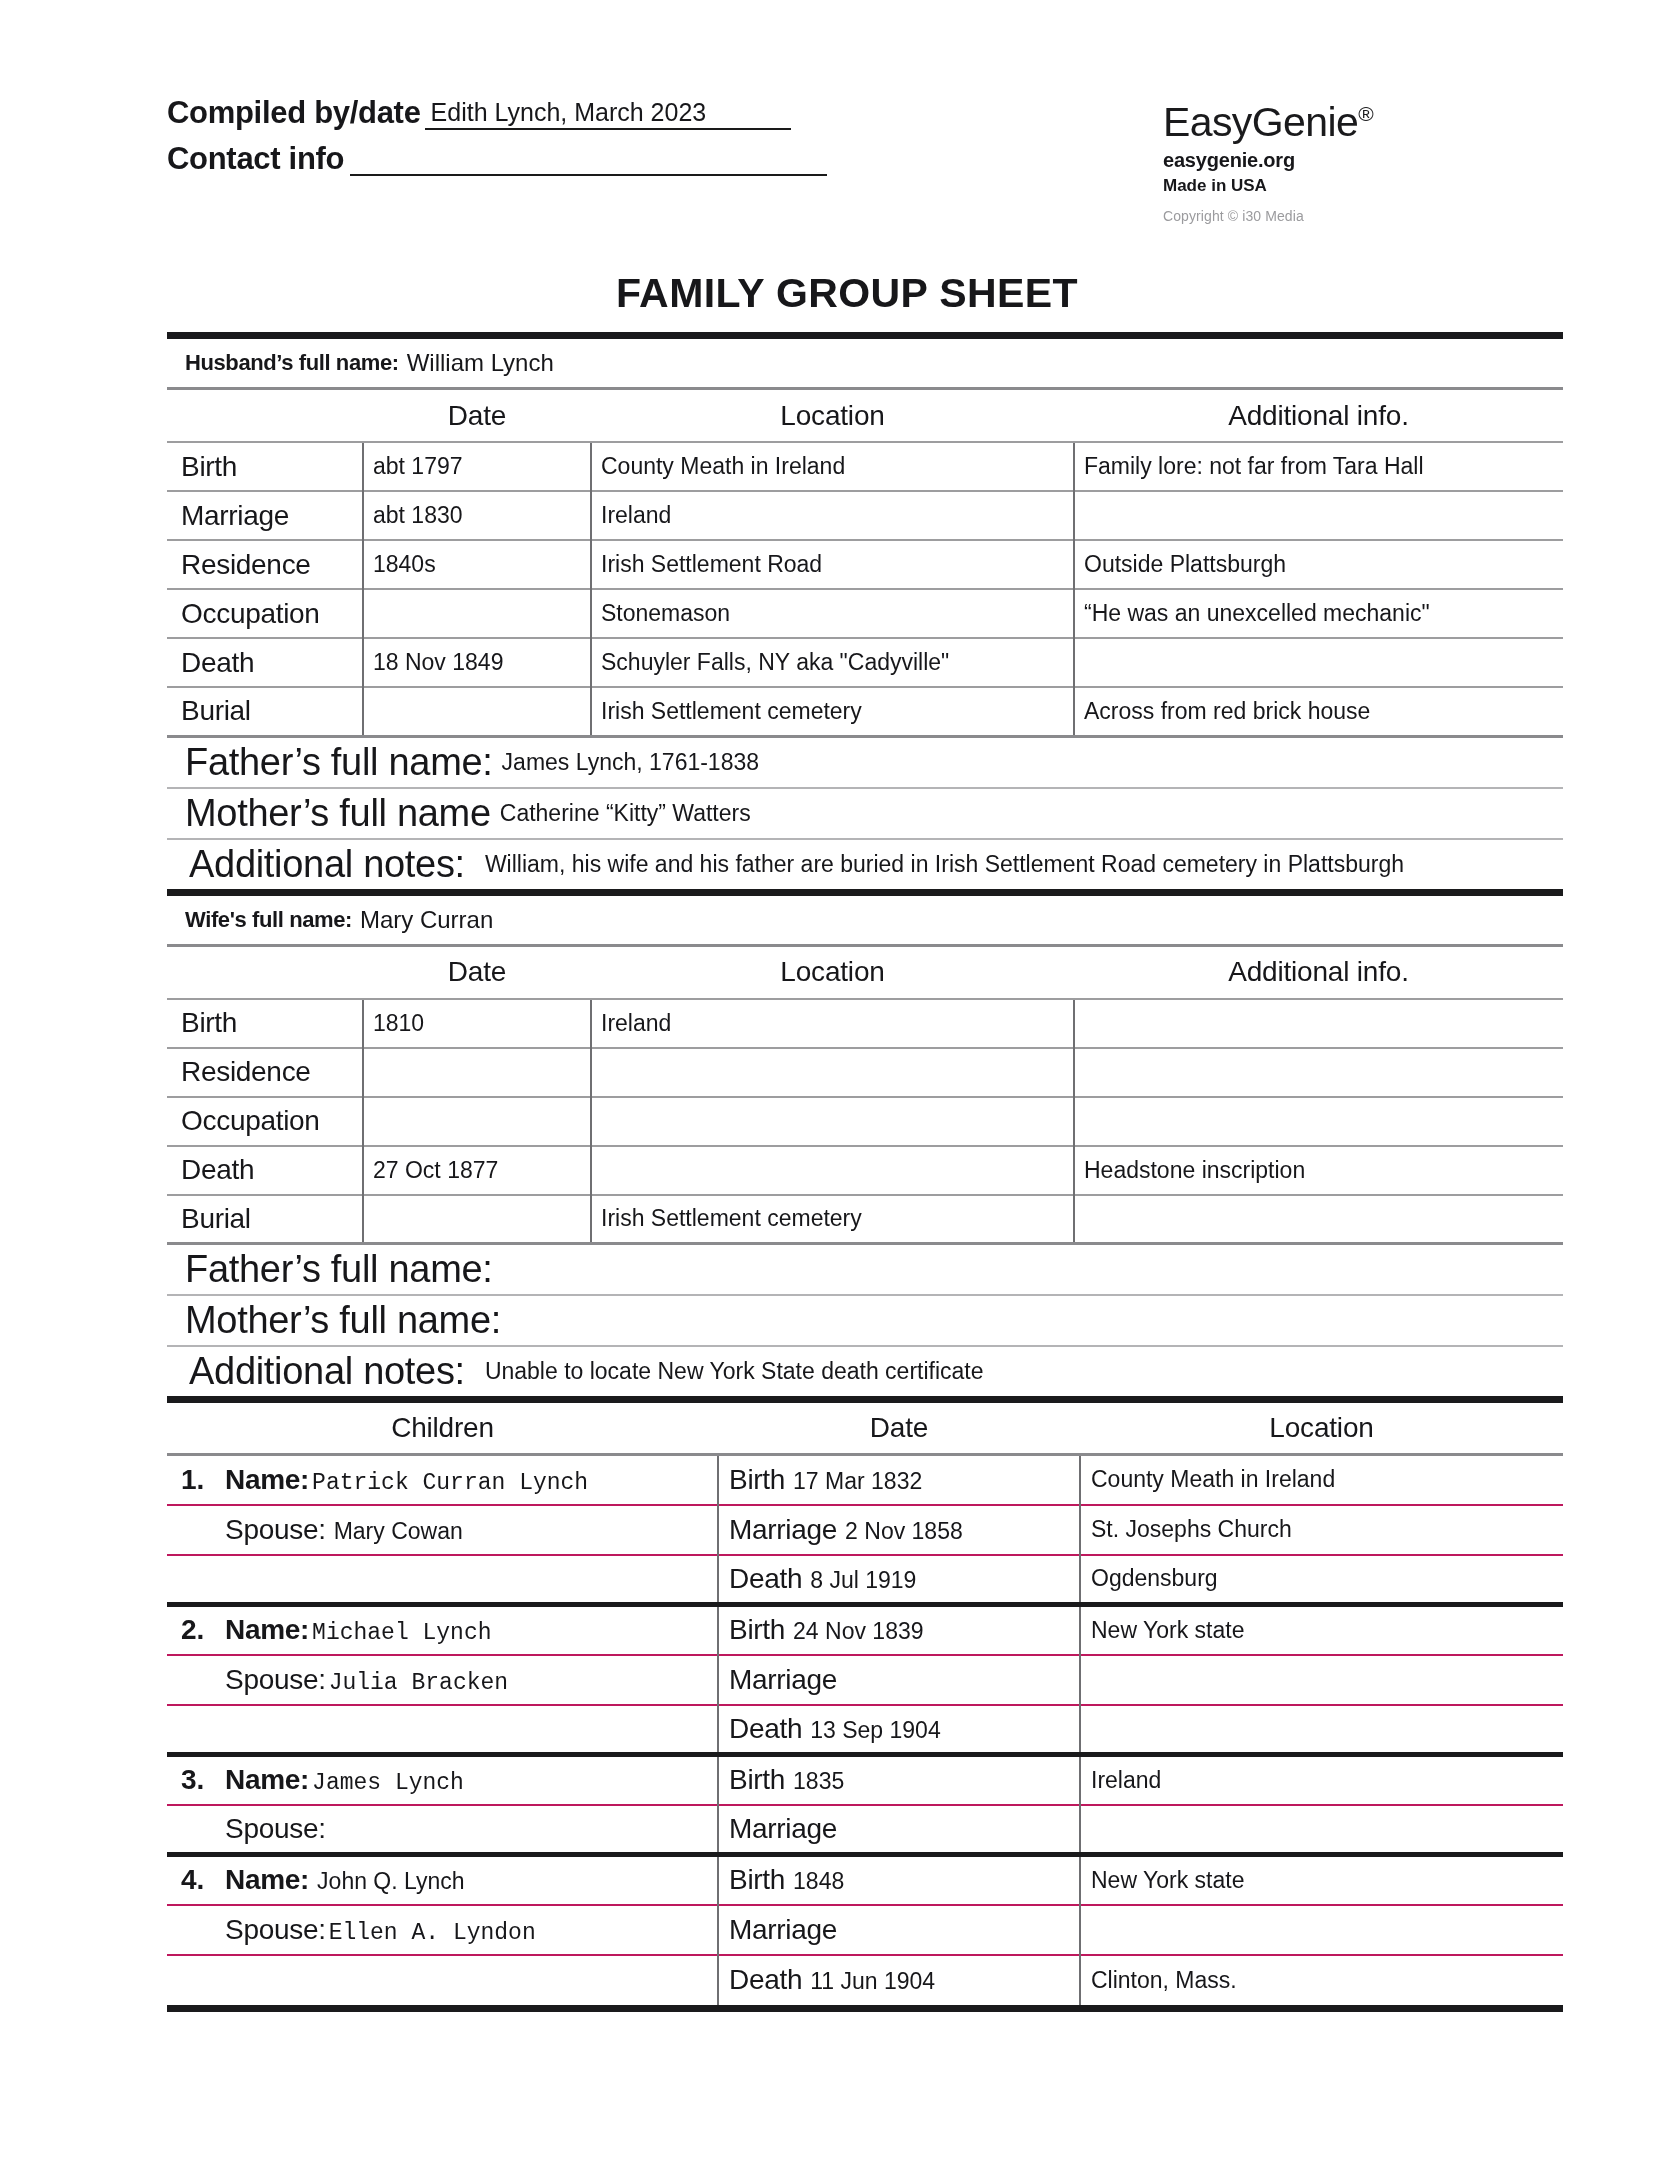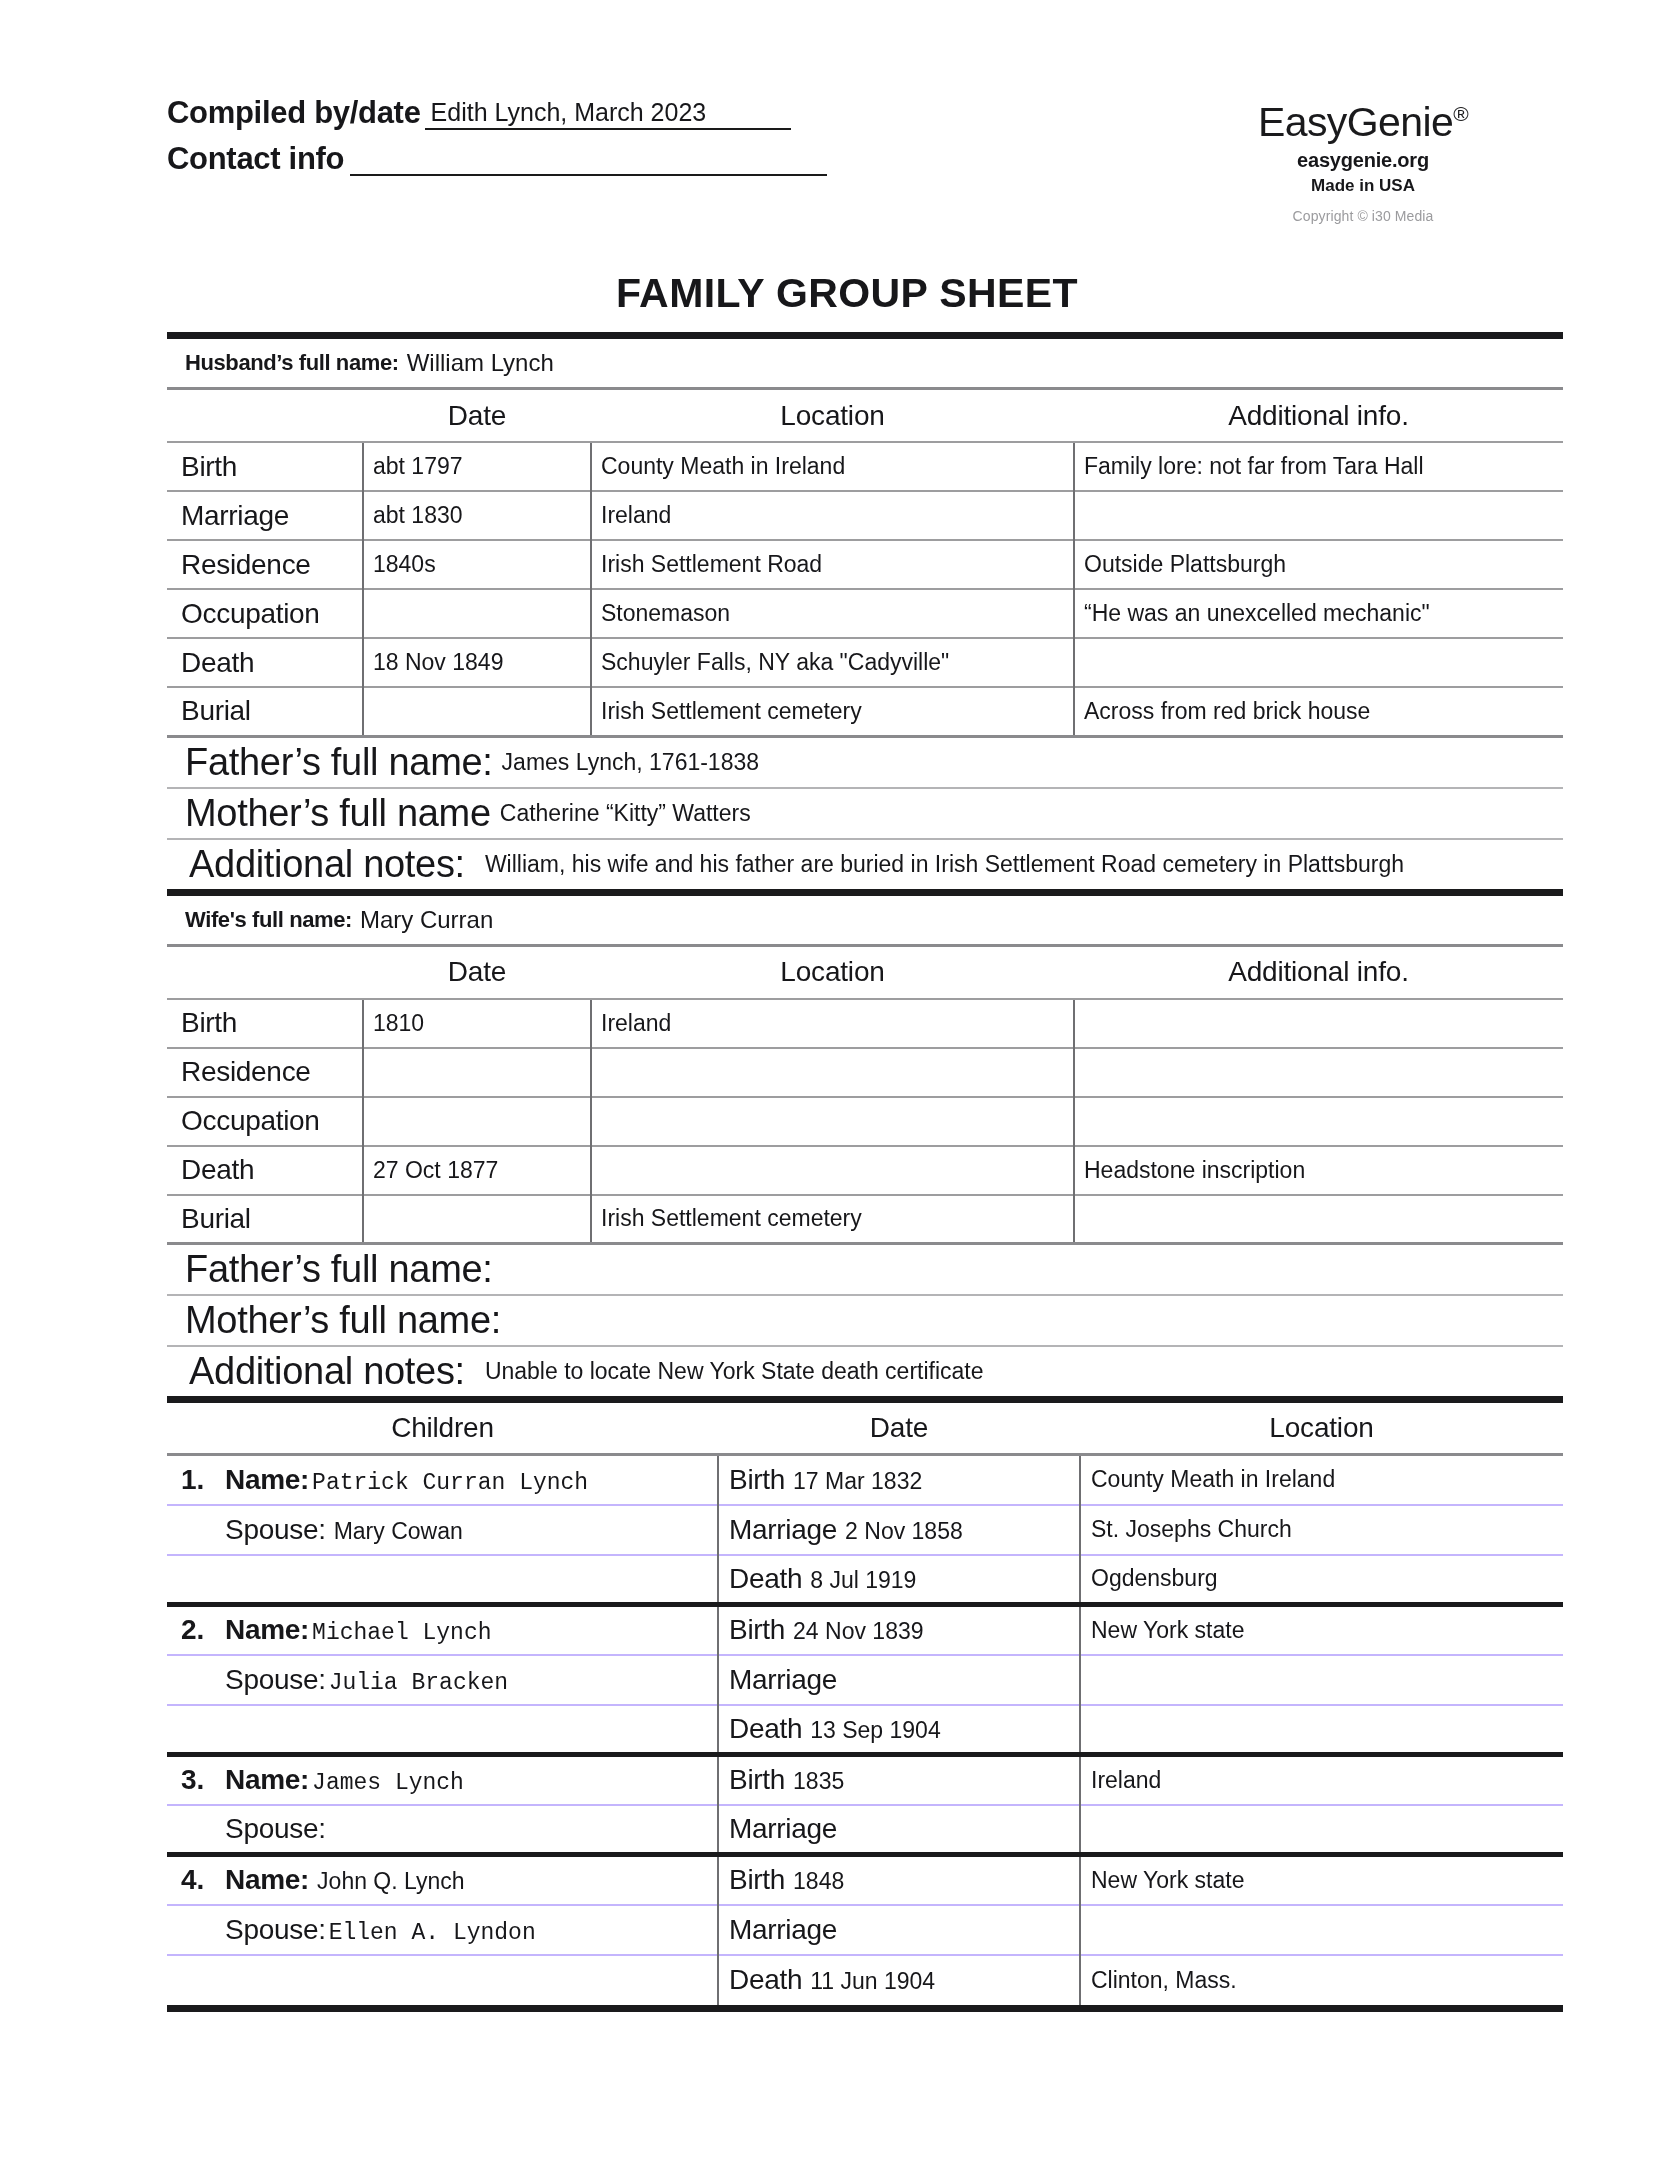--- a/index.html
+++ b/index.html
@@ -57,21 +57,21 @@
     padding-bottom: 2px;
     font-weight: normal;
   }
 
   
   .brand {
     position: absolute;
     right: 117px;
     top: 100px;
     width: 400px;
-    text-align: center;
+    text-align: left;
   }
   .brand-name {
     font-size: 41px;
     line-height: 44px;
     letter-spacing: -0.6px;
     color: #1a1a1c;
   }
   .brand-name sup {
     font-size: 21px;
     vertical-align: super;
@@ -223,21 +223,21 @@
     table-layout: fixed;
   }
   table.kids col.k-name { width: 551px; }
   table.kids col.k-date { width: 362px; }
   table.kids col.k-loc  { width: 483px; }
 
   table.kids td {
     height: 50px;
     padding: 0 0 0 10px;
     vertical-align: middle;
-    border-top: 2px solid #c4b5fd;
+    border-top: 2px solid #be185d;
     border-left: 2px solid #6f6f72;
     white-space: nowrap;
     overflow: hidden;
   }
   table.kids td.k-first { border-left: none; padding-left: 14px; }
   table.kids tr.kid-start td { border-top: 5px solid #1a1a1c; }
   table.kids tr.kid-first-block td { border-top: 3px solid #8a8a8d; }
 
   .kid-num {
     font-size: 28px;

